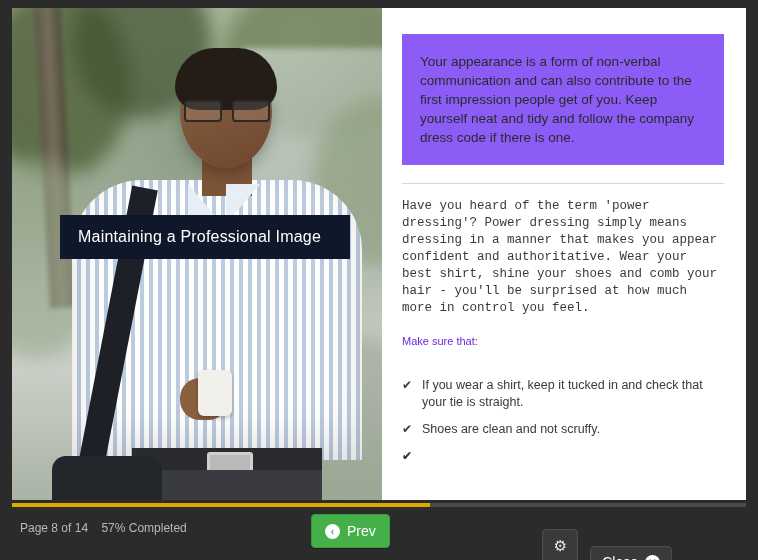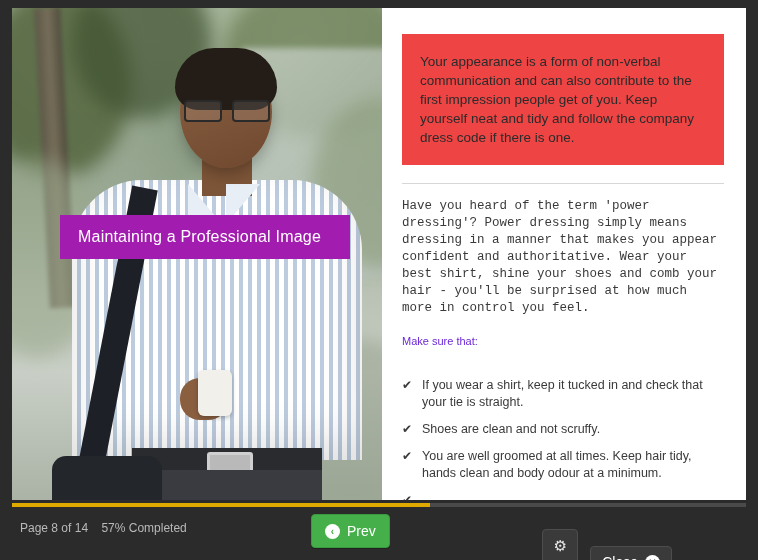--- a/index.html
+++ b/index.html
@@ -193,42 +193,42 @@
     background: #f2f0ea;
     box-shadow: 0 2px 4px rgba(0,0,0,.25);
   }
 
   .title-banner {
     position: absolute;
     left: 48px;
     top: 207px;
     width: 290px;
     height: 44px;
-    background: #a21caf;
+    background: #0f172a;
     display: flex;
     align-items: center;
     padding-left: 18px;
     box-sizing: border-box;
   }
   .title-banner span {
     color: #ffffff;
     font-size: 16px;
     letter-spacing: .2px;
   }
 
   
   .text-panel {
     flex: 1 1 auto;
     background: #ffffff;
     padding: 26px 22px 0 20px;
     box-sizing: border-box;
     position: relative;
   }
   .callout {
-    background: #ef4444;
+    background: #8b5cf6;
     color: #2b2b2b;
     font-size: 13.5px;
     line-height: 19px;
     padding: 18px 16px 18px 18px;
     box-sizing: border-box;
   }
   .divider {
     height: 1px;
     background: #d7d7d7;
     margin: 18px 0 14px 0;
@@ -423,21 +423,20 @@
         <li>
           <span class="tick">✔</span>
           <span>If you wear a shirt, keep it tucked in and check that your tie is straight.</span>
         </li>
         <li>
           <span class="tick">✔</span>
           <span>Shoes are clean and not scruffy.</span>
         </li>
         <li>
           <span class="tick">✔</span>
-          <span>You are well groomed at all times. Keep hair tidy, hands clean and body odour at a minimum.</span>
         </li>
         <li>
           <span class="tick">✔</span>
         </li>
       </ul>
     </div>
   </div>
 
   <div class="bottom-bar">
     <div class="progress-track">

